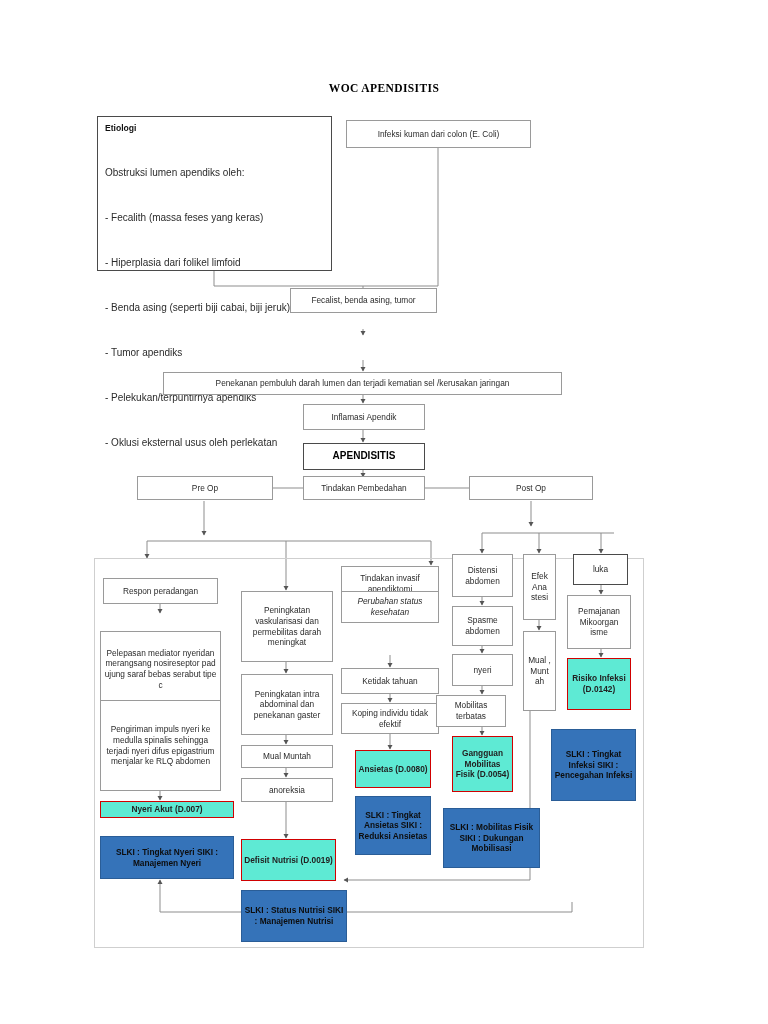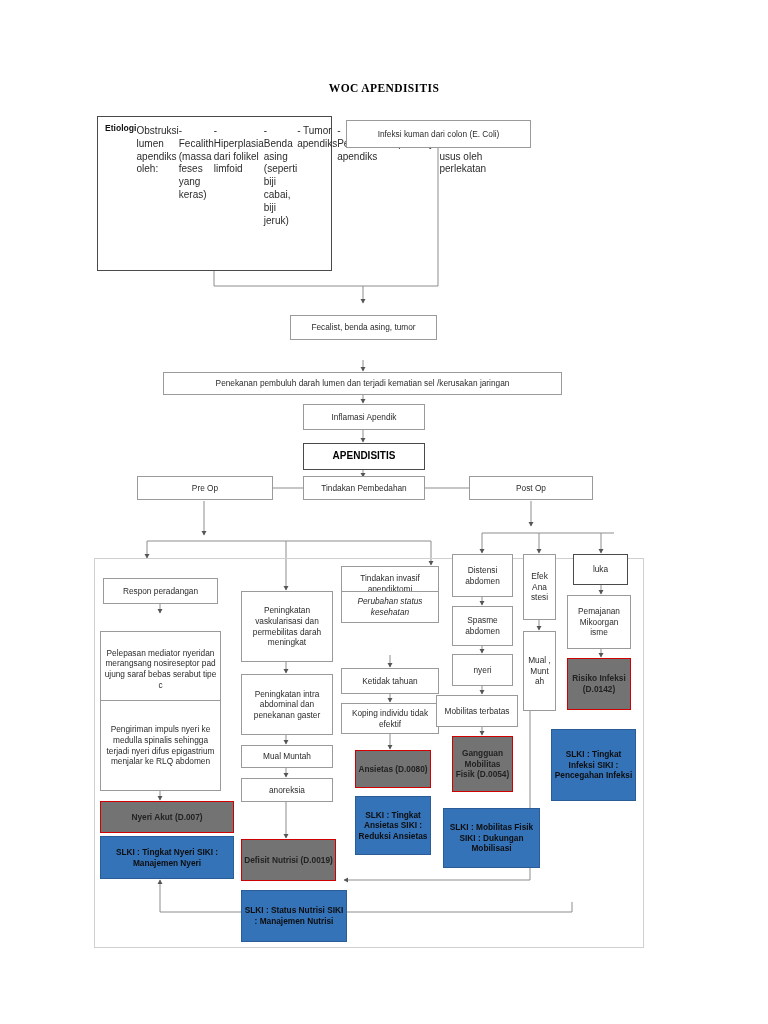--- a/index.html
+++ b/index.html
@@ -23,21 +23,21 @@
     position:absolute;box-sizing:border-box;
     border:1px solid #9a9a9a;background:#ffffff;
     display:flex;align-items:center;justify-content:center;
     text-align:center;line-height:1.28;
     font-size:8.3px;color:#2b2b2b;padding:1px 2px;
   }
   .box.thick{border:1px solid #4a4a4a;}
   .box.bold{font-weight:bold;color:#000;}
   .box.left{justify-content:flex-start;text-align:left;align-items:flex-start;padding:6px 7px;}
 
-  .red{background:#737373;border:1px solid #d00000;color:#222;font-weight:bold;}
+  .red{background:#5eead4;border:1px solid #d00000;color:#222;font-weight:bold;}
   .blue{background:#3573B9;border:1px solid #2a5d97;color:#0d0d0d;font-weight:bold;}
 
   .etio-title{font-weight:bold;display:block;margin-bottom:3px;font-size:8.6px;color:#111;}
   .etio-line{display:block;margin:2.1px 0;font-size:10px;color:#2b2b2b;}
 
   .outer-frame{
     position:absolute;border:1px solid #cfcfcf;background:transparent;
   }
 </style>
 </head>
@@ -109,55 +109,55 @@
       <path d="M601,649 L601,657" marker-end="url(#ar)"></path>
 
       <path d="M572,902 L572,912 L160,912 L160,880" marker-end="url(#ar)"></path>
     </g>
   </svg>
 
   <div class="outer-frame" style="left:94px;top:558px;width:548px;height:388px;"></div>
 
   <div class="title">WOC APENDISITIS</div>
 
-  <div class="box left thick" style="left:97px;top:116px;width:235px;height:155px;flex-direction:row;">
+  <div class="box left thick" style="left:97px;top:116px;width:235px;height:155px;flex-direction:column;gap:28px;">
     <span class="etio-title">Etiologi</span>
     <span class="etio-line">Obstruksi lumen apendiks oleh:</span>
     <span class="etio-line">- Fecalith (massa feses yang keras)</span>
     <span class="etio-line">- Hiperplasia dari folikel limfoid</span>
     <span class="etio-line">- Benda asing (seperti biji cabai, biji jeruk)</span>
     <span class="etio-line">- Tumor apendiks</span>
     <span class="etio-line">- Pelekukan/terpuntirnya apendiks</span>
     <span class="etio-line">- Oklusi eksternal usus oleh perlekatan</span>
   </div>
 
   <div class="box" style="left:346px;top:120px;width:185px;height:28px;">Infeksi kuman dari colon (E. Coli)</div>
 
-  <div class="box" style="left:290px;top:315px;width:147px;height:25px;">Fecalist, benda asing, tumor</div>
+  <div class="box" style="left:290px;top:288px;width:147px;height:25px;">Fecalist, benda asing, tumor</div>
 
 
   <div class="box" style="left:163px;top:372px;width:399px;height:23px;">Penekanan pembuluh darah lumen dan terjadi kematian sel /kerusakan jaringan</div>
 
   <div class="box" style="left:303px;top:404px;width:122px;height:26px;">Inflamasi Apendik</div>
 
   <div class="box bold thick" style="left:303px;top:443px;width:122px;height:27px;font-size:10px;">APENDISITIS</div>
 
   <div class="box" style="left:303px;top:476px;width:122px;height:24px;">Tindakan Pembedahan</div>
 
   <div class="box" style="left:137px;top:476px;width:136px;height:24px;">Pre Op</div>
 
   <div class="box" style="left:469px;top:476px;width:124px;height:24px;">Post Op</div>
 
   <div class="box" style="left:103px;top:578px;width:115px;height:26px;">Respon peradangan</div>
 
   <div class="box" style="left:100px;top:614px;width:121px;height:76px;margin-top:17px;">Pelepasan mediator nyeridan merangsang nosireseptor pad ujung saraf bebas serabut tipe c</div>
 
   <div class="box" style="left:100px;top:700px;width:121px;height:91px;">Pengiriman impuls nyeri ke medulla spinalis sehingga terjadi nyeri difus epigastrium menjalar ke RLQ abdomen</div>
 
-  <div class="box red" style="left:100px;top:801px;width:134px;height:32px;">Nyeri Akut (D.007)</div>
+  <div class="box red" style="left:100px;top:801px;width:134px;height:17px;">Nyeri Akut (D.007)</div>
 
   <div class="box blue" style="left:100px;top:836px;width:134px;height:43px;">SLKI : Tingkat Nyeri SIKI : Manajemen Nyeri</div>
 
   <div class="box" style="left:241px;top:591px;width:92px;height:71px;">Peningkatan vaskularisasi dan permebilitas darah meningkat</div>
 
   <div class="box" style="left:241px;top:674px;width:92px;height:61px;">Peningkatan intra abdominal dan penekanan gaster</div>
 
   <div class="box" style="left:241px;top:745px;width:92px;height:23px;">Mual Muntah</div>
 
   <div class="box" style="left:241px;top:778px;width:92px;height:24px;">anoreksia</div>
@@ -177,21 +177,21 @@
   <div class="box red" style="left:355px;top:750px;width:76px;height:38px;">Ansietas (D.0080)</div>
 
   <div class="box blue" style="left:355px;top:796px;width:76px;height:59px;">SLKI : Tingkat Ansietas SIKI : Reduksi Ansietas</div>
 
   <div class="box" style="left:452px;top:554px;width:61px;height:43px;">Distensi abdomen</div>
 
   <div class="box" style="left:452px;top:606px;width:61px;height:40px;">Spasme abdomen</div>
 
   <div class="box" style="left:452px;top:654px;width:61px;height:32px;">nyeri</div>
 
-  <div class="box" style="left:436px;top:695px;width:82px;height:32px;">Mobilitas terbatas</div>
+  <div class="box" style="left:436px;top:695px;width:70px;height:32px;">Mobilitas terbatas</div>
 
   <div class="box red" style="left:452px;top:736px;width:61px;height:56px;">Gangguan Mobilitas Fisik (D.0054)</div>
 
   <div class="box blue" style="left:443px;top:808px;width:97px;height:60px;">SLKI : Mobilitas Fisik SIKI : Dukungan Mobilisasi</div>
 
   <div class="box" style="left:523px;top:554px;width:33px;height:66px;">Efek Ana stesi</div>
 
   <div class="box" style="left:523px;top:631px;width:33px;height:80px;">Mual , Munt ah</div>
 
   <div class="box thick" style="left:573px;top:554px;width:55px;height:31px;">luka</div>

